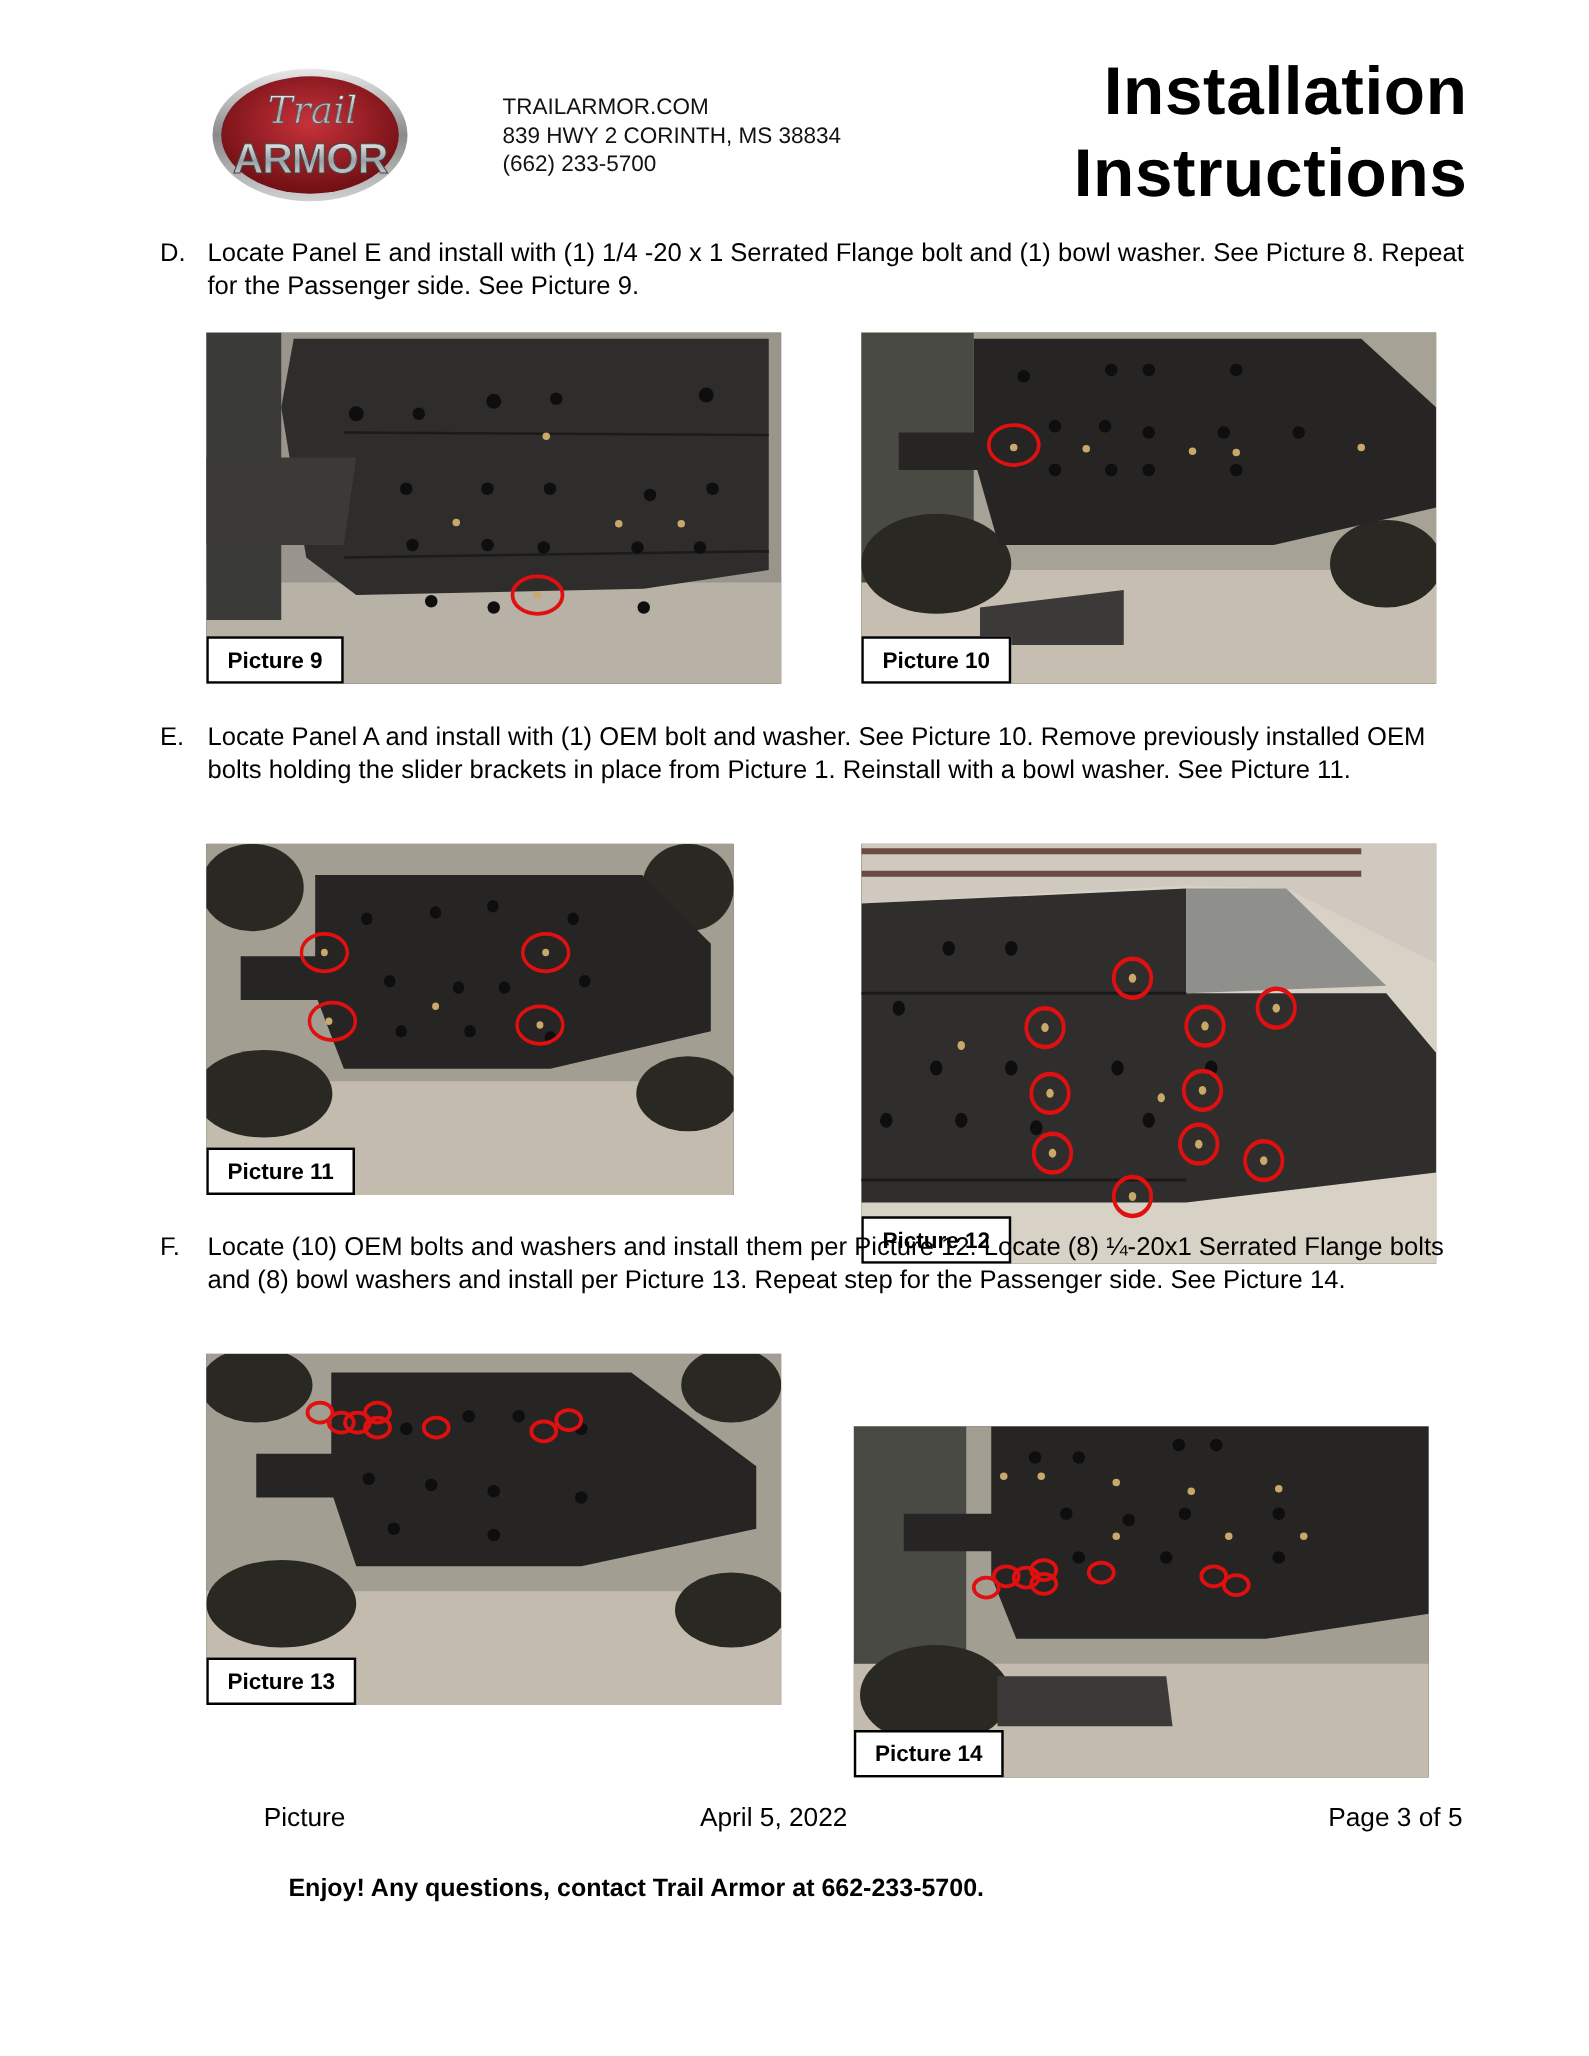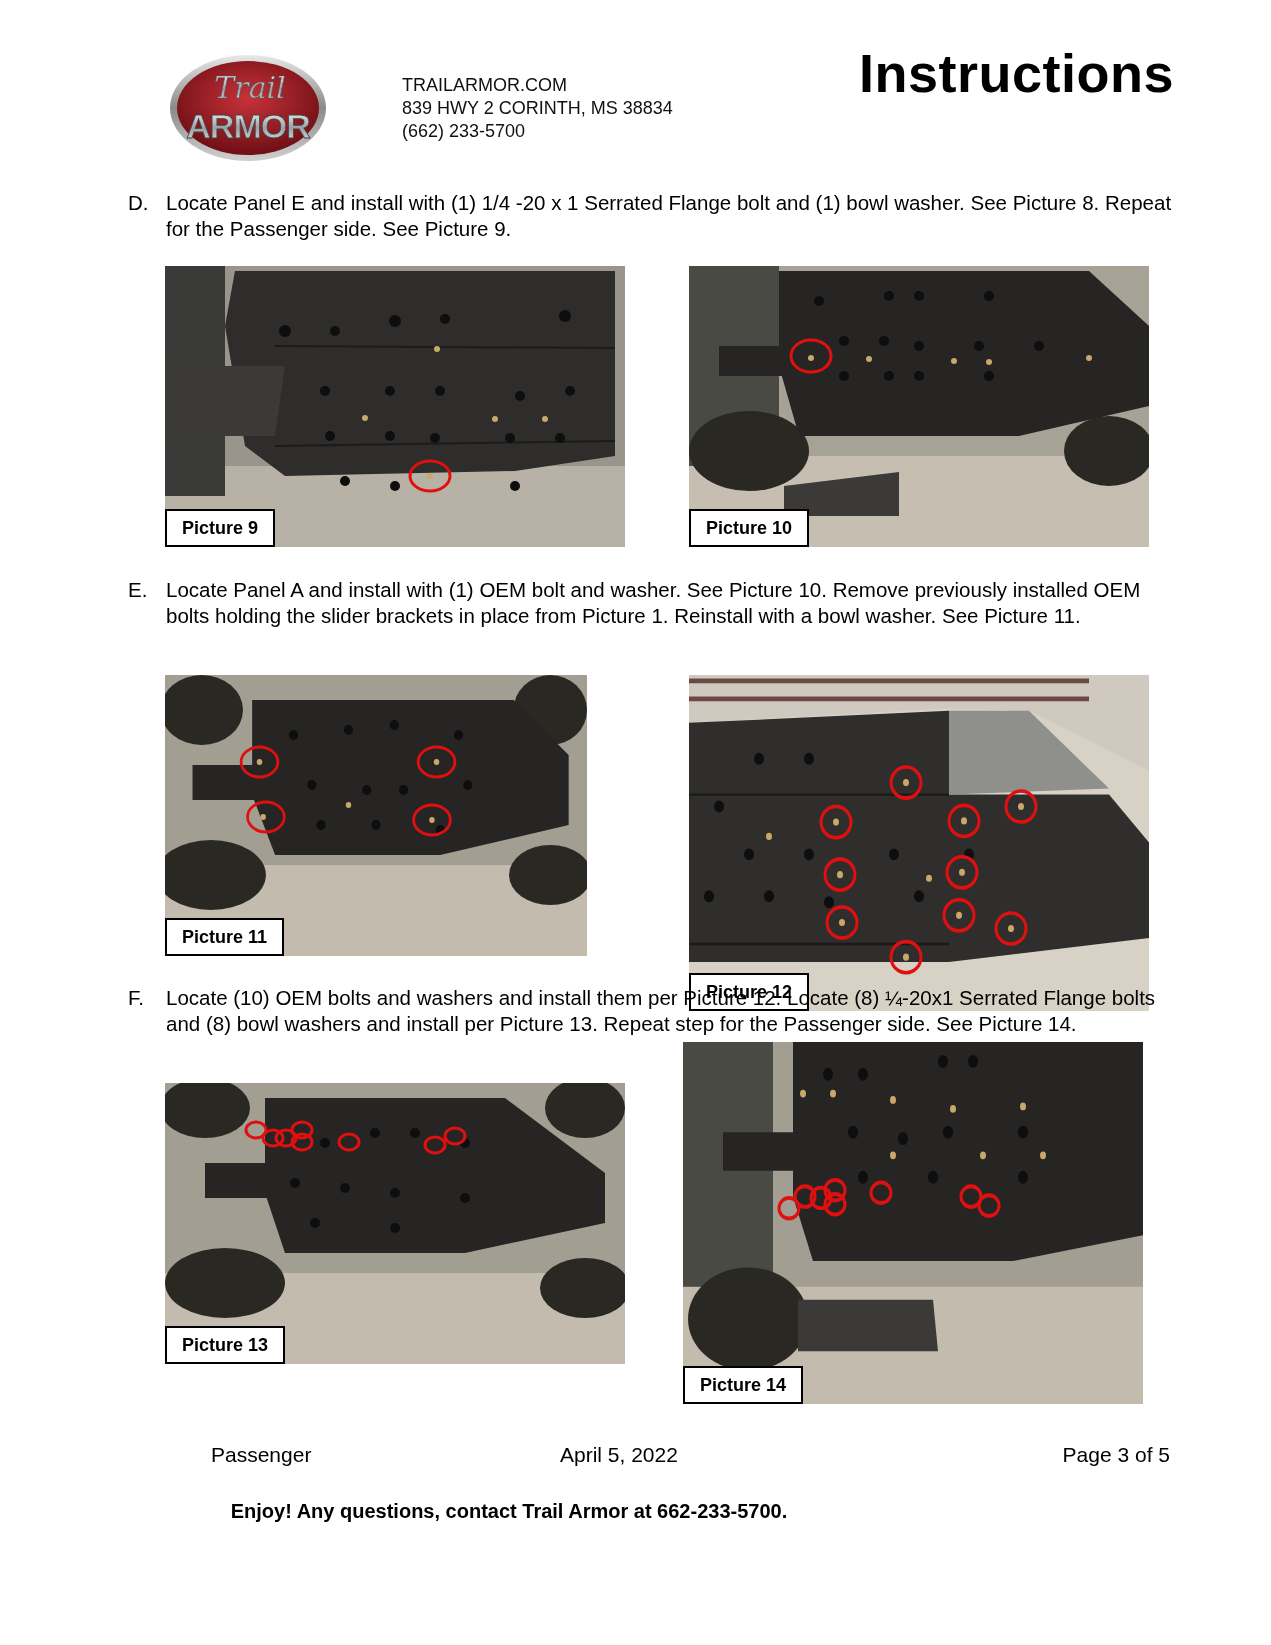--- a/index.html
+++ b/index.html
@@ -75,20 +75,21 @@
   </svg>
 </div>
 
 <div class="abs contact">
   <div>TRAILARMOR.COM</div>
   <div>839 HWY 2 CORINTH, MS 38834</div>
   <div>(662) 233-5700</div>
 </div>
 
 <div class="abs title">
+  <div>Installation</div>
   <div>Instructions</div>
 </div>
 
 <div class="abs step" style="top:190px;">
   <span class="letter">D.</span>
   <div class="body">Locate Panel E and install with (1) 1/4 -20 x 1 Serrated Flange bolt and (1) bowl washer. See Picture 8. Repeat for the Passenger side. See Picture 9.</div>
 </div>
 
 <div class="abs photo" style="left:165px; top:266px; width:460px; height:281px;">
   <svg viewBox="0 0 460 281" preserveAspectRatio="none">
@@ -300,21 +301,21 @@
         <ellipse cx="137" cy="47" rx="10" ry="8"></ellipse>
       <ellipse cx="137" cy="59" rx="10" ry="8"></ellipse>
         <ellipse cx="184" cy="59" rx="10" ry="8"></ellipse>
         <ellipse cx="270" cy="62" rx="10" ry="8"></ellipse>
         <ellipse cx="290" cy="53" rx="10" ry="8"></ellipse>
     </g>
   </svg>
   <div class="pic-label">Picture 13</div>
 </div>
 
-<div class="abs photo" style="left:683px; top:1042px; width:460px; height:362px;">
+<div class="abs photo" style="left:683px; top:1141px; width:460px; height:281px;">
   <svg viewBox="0 0 460 281" preserveAspectRatio="none">
     <rect width="460" height="281" fill="#a39e92"></rect>
     <rect y="190" width="460" height="91" fill="#c3bcae"></rect>
     <rect width="90" height="190" fill="#4a4a45"></rect>
     <ellipse cx="65" cy="215" rx="60" ry="40" fill="#2a2823"></ellipse>
     <polygon points="110,0 460,0 460,150 330,170 130,170 110,120" fill="#262524"></polygon>
     <polygon points="40,70 120,70 120,100 40,100" fill="#262524"></polygon>
     <g fill="#0e0e0e">
       <circle cx="145" cy="25" r="5"></circle>
         <circle cx="180" cy="25" r="5"></circle>
@@ -346,16 +347,16 @@
       <ellipse cx="152" cy="126" rx="10" ry="8"></ellipse>
         <ellipse cx="198" cy="117" rx="10" ry="8"></ellipse>
         <ellipse cx="288" cy="120" rx="10" ry="8"></ellipse>
         <ellipse cx="306" cy="127" rx="10" ry="8"></ellipse>
     </g>
     <polygon points="115,200 250,200 255,240 115,240" fill="#3b3a38"></polygon>
   </svg>
   <div class="pic-label">Picture 14</div>
 </div>
 
-<div class="abs footer" style="left:211px;">Passenger</div>
+<div class="abs footer" style="left:211px;">Picture</div>
 <div class="abs footer" style="left:560px;">April 5, 2022</div>
 <div class="abs footer" style="right:101px;">Page 3 of 5</div>
 <div class="abs enjoy">Enjoy!  Any questions, contact Trail Armor at 662-233-5700.</div>
 
 </body></html>

